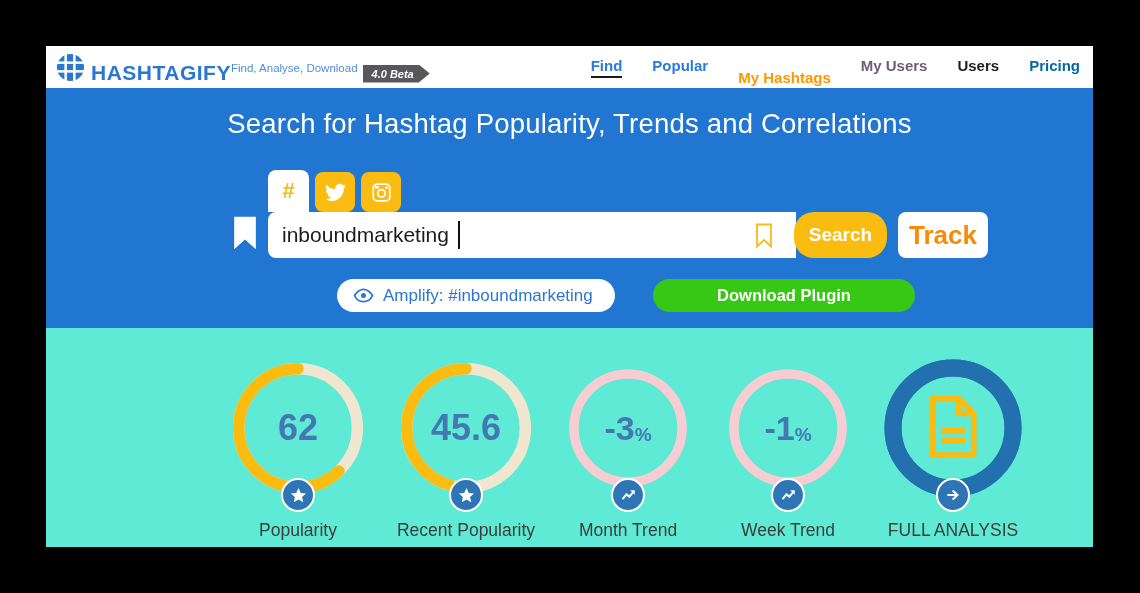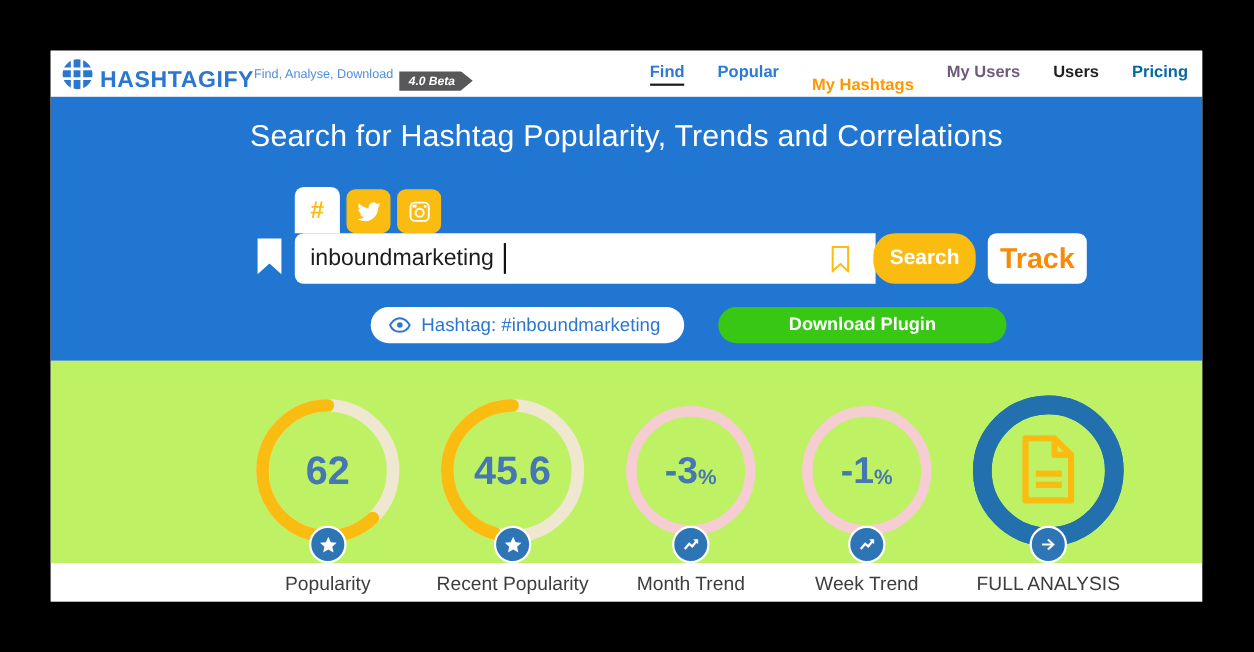--- a/index.html
+++ b/index.html
@@ -31,21 +31,21 @@
   .input-cursor { position:absolute; left:412px; top:133px; width:2px; height:28px; background:#111; animation:blink 1.1s step-end infinite; }
   @keyframes blink { 50% { opacity:0; } }
   .bookmark-in-input { position:absolute; left:708px; top:135px; width:20px; height:25px; cursor:pointer; }
   .search-btn { position:absolute; left:748px; top:124px; width:93px; height:46px; background:#fbbc12; color:#fff; border:none; border-radius:20px; font-size:19px; font-weight:bold; cursor:pointer; font-family:"Liberation Sans", sans-serif;text-align:center; }
   .track-btn { position:absolute; left:852px; top:124px; width:90px; height:46px; background:#fff; color:#f98a05; border:none; border-radius:8px; font-size:26px; font-weight:bold; cursor:pointer; font-family:"Liberation Sans", sans-serif; }
   .showing-pill { position:absolute; left:291px; top:191px; height:33px; border-radius:17px; background:#fff; display:flex; align-items:center; gap:9px; padding:0 22px 0 16px; cursor:pointer; }
   .showing-text { color:#2b77d0; font-size:17px; font-weight:500; white-space:nowrap; }
   .download-btn { position:absolute; left:607px; top:191px; width:262px; height:33px; border:none; border-radius:17px; background:#38c715; color:#fff; font-size:16.5px; font-weight:bold; cursor:pointer; font-family:"Liberation Sans", sans-serif; }
 
   
-  .metrics { position:absolute; top:282px; left:0; right:0; height:184px; background:#bef264; }
+  .metrics { position:absolute; top:282px; left:0; right:0; height:219px; background:#5eead4; }
   .metric { position:absolute; top:30px; transform:translateX(-50%); display:flex; flex-direction:column; align-items:center; }
   .ring-wrap { position:relative; width:140px; height:140px; display:flex; align-items:center; justify-content:center; }
   .ring circle { fill:none; }
   .g-yellow .track { stroke:#efe7d0; stroke-width:12; }
   .g-yellow .arc   { stroke:#fbbc12; stroke-width:12; stroke-linecap:round; }
   .g-pink .track, .g-pink .arc { stroke:#f5cdd2; stroke-width:10.5; }
   .g-blue .track, .g-blue .arc { stroke:#2270ae; stroke-width:17; }
   .metric-value { position:absolute; inset:0; display:flex; align-items:center; justify-content:center; color:#4577b3; font-weight:bold; font-size:36px; }
   .metric-value .unit { font-size:19px; margin-top:14px; }
   .doc-icon { position:absolute; left:50%; top:50%; transform:translate(-50%,-52%); }
@@ -119,21 +119,21 @@
     </svg>
 
     <button class="search-btn">Search</button>
     <button class="track-btn">Track</button>
 
     <div class="showing-pill">
       <svg width="21" height="21" viewBox="0 0 20 20" fill="none" stroke="#2b77d0" stroke-width="1.7">
         <path d="M1.5 10 C4.5 5.2 7 4.2 10 4.2 s5.5 1 8.5 5.8 C16.5 14.8 13 15.8 10 15.8 s-6.5 -1 -8.5 -5.8 z"></path>
         <circle cx="10" cy="10" r="2.4" fill="#2b77d0" stroke="none"></circle>
       </svg>
-      <span class="showing-text">Hashtag: #inboundmarketing</span>
+      <span class="showing-text">Amplify: #inboundmarketing</span>
     </div>
     <button class="download-btn">Download Plugin</button>
   </div>
 
   <div class="metrics">
 
     <div class="metric" style="left:252px">
       <div class="ring-wrap">
         <svg class="ring g-yellow" width="134" height="134" viewBox="0 0 140 140">
           <circle class="track" cx="70" cy="70" r="62"></circle>

